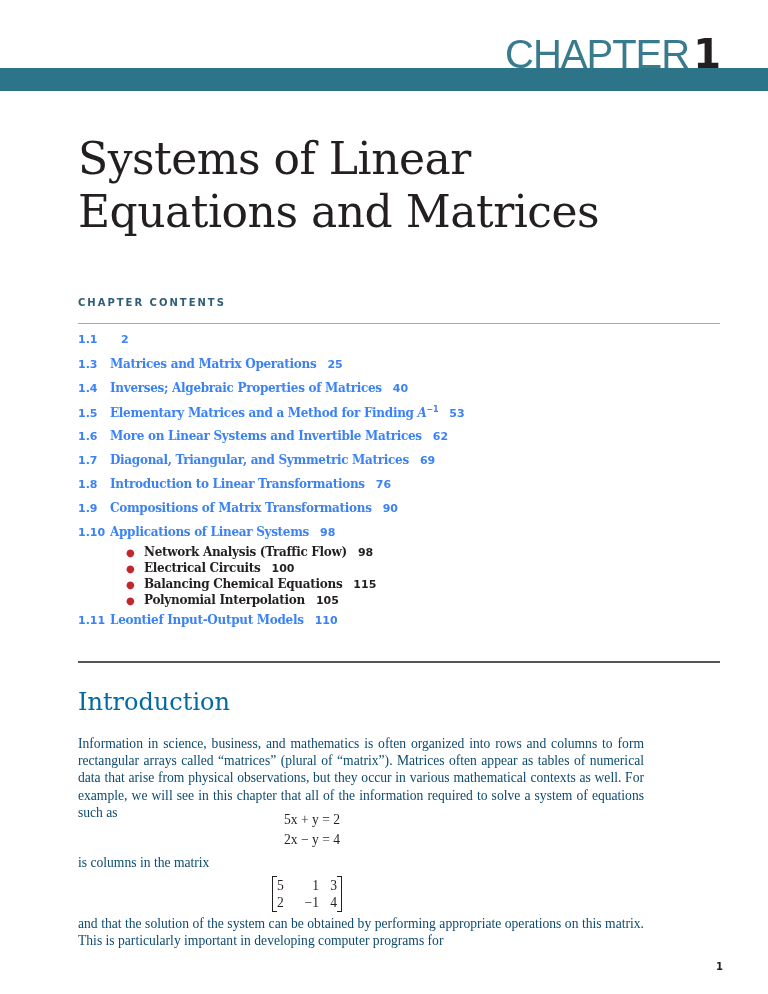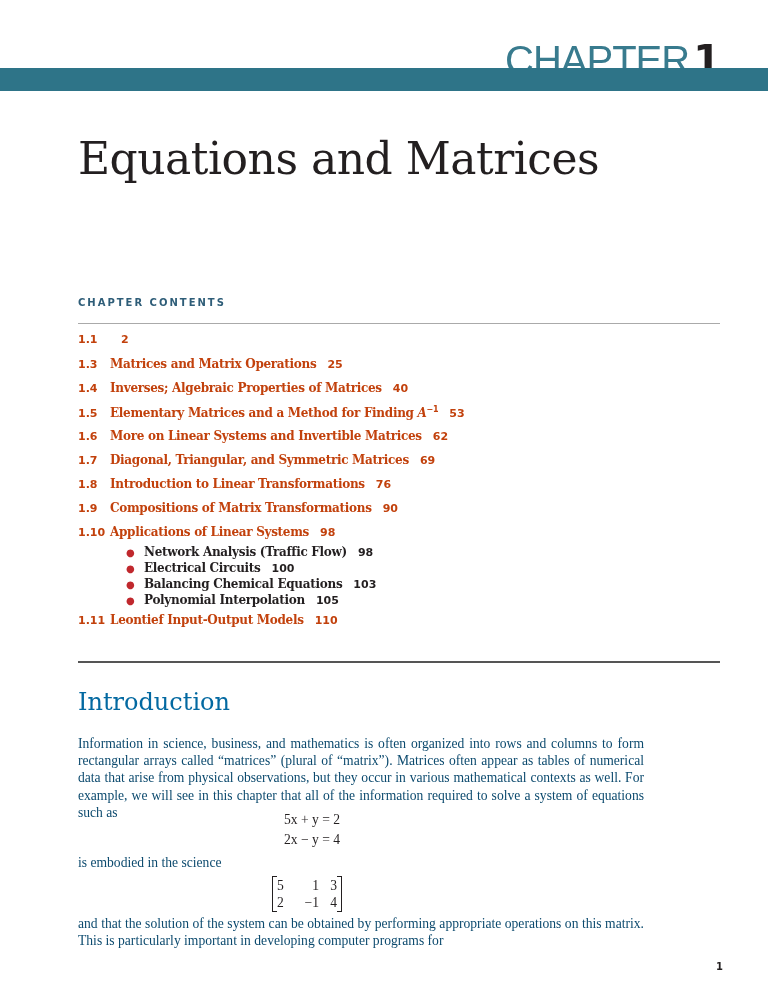--- a/index.html
+++ b/index.html
@@ -1,26 +1,26 @@
 <!DOCTYPE html>
 <html><head>
 <meta charset="utf-8">
 <style>
   html, body { margin:0; padding:0; }
   body { width:768px; height:994px; background:#ffffff; position:relative; overflow:hidden; color:#231f20; }
-  .chap-label { position:absolute; right:48px; top:39px; font-family:"DejaVu Sans", sans-serif; font-size:40px; line-height:42px; color:#2e7488; font-weight:200; letter-spacing:-1px; white-space:nowrap; }
+  .chap-label { position:absolute; right:48px; top:26px; font-family:"DejaVu Sans", sans-serif; font-size:40px; line-height:56px; color:#2e7488; font-weight:200; letter-spacing:-1px; white-space:nowrap; }
   .chap-label .chap-word { font-weight:normal; -webkit-text-stroke:0; opacity:0.95; font-family:"Liberation Sans", sans-serif; }
   .chap-label .chap-num { color:#231f20; font-weight:bold; font-family:"DejaVu Sans", sans-serif; margin-left:4px; }
   .band { position:absolute; left:0; top:68px; width:768px; height:23px; background:#2e7488; }
   .title { position:absolute; left:78px; top:132px; font-family:"DejaVu Serif", serif; font-size:44px; line-height:53px; color:#231f20; font-weight:normal; letter-spacing:-0.5px; }
   .contents-h { position:absolute; left:78px; top:297px; font-family:"DejaVu Sans", sans-serif; font-weight:bold; font-size:10px; letter-spacing:2px; color:#2e5d78; }
   .rule-top { position:absolute; left:78px; top:323px; width:642px; height:1px; background:#aaaaaa; }
   .rule-bot { position:absolute; left:78px; top:661px; width:642px; height:2px; background:#555555; }
   .toc { position:absolute; left:78px; top:333px; width:640px; }
-  .toc-row { display:flex; align-items:baseline; height:24px; font-family:"DejaVu Serif", serif; font-weight:bold; font-size:12px; color:#c2410c; }
+  .toc-row { display:flex; align-items:baseline; height:24px; font-family:"DejaVu Serif", serif; font-weight:bold; font-size:12px; color:#3b82f6; }
   .toc-num { font-family:"DejaVu Sans", sans-serif; font-size:11px; width:32px; flex:none; }
   .toc-title { letter-spacing:-0.3px; }
   .toc-page { font-family:"DejaVu Sans", sans-serif; font-size:11px; margin-left:11px; }
   .toc-sub { padding-left:48px; margin-top:-4px; margin-bottom:4px; }
   .sub-row { display:flex; align-items:baseline; height:16px; font-family:"DejaVu Serif", serif; font-weight:bold; font-size:12px; }
   .bullet { color:#c0282d; width:18px; flex:none; font-size:10px; }
   .intro-h { position:absolute; left:78px; top:688px; font-family:"DejaVu Serif", serif; font-size:24px; color:#0369a1; font-weight:normal; }
   .para { position:absolute; left:78px; width:566px; font-family:"Liberation Serif", serif; font-size:13.6px; line-height:17.2px; color:#0c4a6e; text-align:justify; }
   .p1 { top:735px; }
   .eq { position:absolute; left:284px; font-family:"Liberation Serif", serif; font-size:13.6px; color:#231f20; }
@@ -38,20 +38,21 @@
 </style>
 </head>
 <body>
 
 <div class="chap-label">
   <span class="chap-word">CHAPTER</span><span class="chap-num">1</span>
 </div>
 <div class="band"></div>
 
 <h1 class="title" style="margin:0;">
+  <div>Systems of Linear</div>
   <div>Equations and Matrices</div>
 </h1>
 
 <div class="contents-h">CHAPTER CONTENTS</div>
 <div class="rule-top"></div>
 
 <div class="toc">
   <div class="toc-row">
     <span class="toc-num">1.1</span>
     <span class="toc-page">2</span>
@@ -103,21 +104,21 @@
       <span class="toc-page">98</span>
     </div>
     <div class="sub-row">
       <span class="bullet">●</span>
       <span class="toc-title">Electrical Circuits</span>
       <span class="toc-page">100</span>
     </div>
     <div class="sub-row">
       <span class="bullet">●</span>
       <span class="toc-title">Balancing Chemical Equations</span>
-      <span class="toc-page">103</span>
+      <span class="toc-page">115</span>
     </div>
     <div class="sub-row">
       <span class="bullet">●</span>
       <span class="toc-title">Polynomial Interpolation</span>
       <span class="toc-page">105</span>
     </div>
   </div>
   <div class="toc-row">
     <span class="toc-num">1.11</span>
     <span class="toc-title">Leontief Input-Output Models</span>
@@ -127,21 +128,21 @@
 
 <div class="rule-bot"></div>
 
 <h2 class="intro-h" style="margin:0;">Introduction</h2>
 
 <p class="para p1" style="margin:0;">Information in science, business, and mathematics is often organized into rows and columns to form rectangular arrays called “matrices” (plural of “matrix”). Matrices often appear as tables of numerical data that arise from physical observations, but they occur in various mathematical contexts as well. For example, we will see in this chapter that all of the information required to solve a system of equations such as</p>
 
 <div class="eq eq1">5x + y = 2</div>
 <div class="eq eq2">2x − y = 4</div>
 
-<p class="para p2" style="margin:0;">is embodied in the science</p>
+<p class="para p2" style="margin:0;">is columns in the matrix</p>
 
 <div class="matrix">
   <div class="bracket-l"></div>
   <div class="mgrid">
     <span class="c0">5</span>
     <span>1</span>
     <span>3</span>
     <span class="c0">2</span>
     <span>−1</span>
     <span>4</span>

